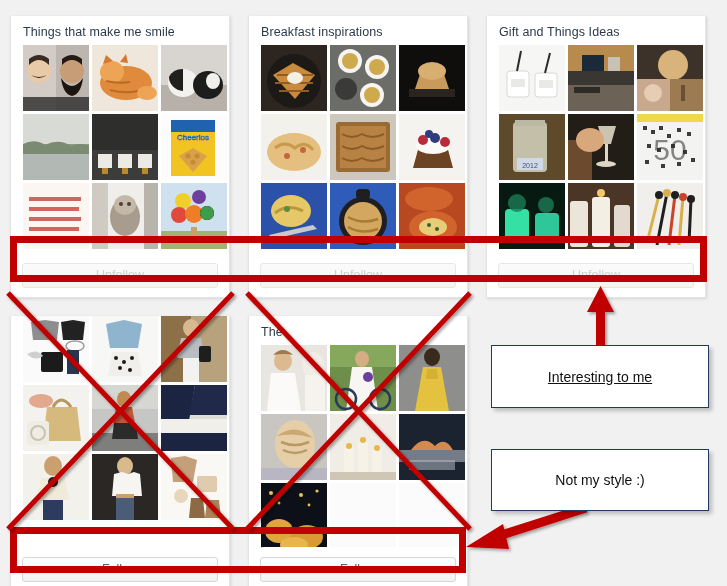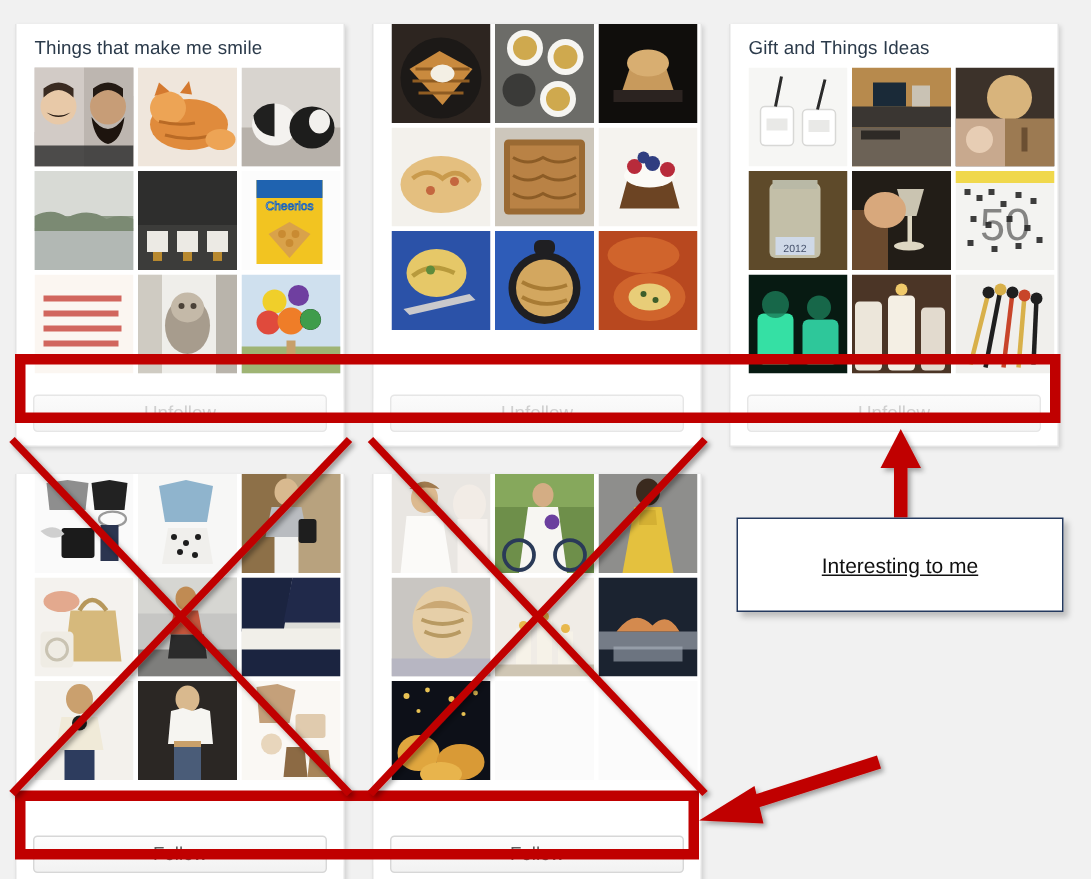--- a/index.html
+++ b/index.html
@@ -199,20 +199,21 @@
             <rect x="30" y="44" width="6" height="12" fill="#c7a06a"></rect>
           </svg>
         </div>
       </div>
       <div class="follow-bar">
         <div class="follow-btn unfollow">Unfollow</div>
       </div>
     </div>
 
     <div class="board-card" style="left:248px; top:0px; width:220px; height:282px;">
+      <div class="board-title">Breakfast inspirations</div>
       <div class="thumbs">
         <div class="thumb">
           <svg width="66" height="66" viewBox="0 0 66 66">
             <rect width="66" height="66" fill="#2d2520"></rect>
             <circle cx="33" cy="36" r="27" fill="#1c1917"></circle>
             <path d="M12 30 l20 -12 l22 12 l-20 24z" fill="#c98a3e"></path>
             <path d="M16 30 l36 0 M14 38 l38 0 M18 46 l30 0" stroke="#8f5c22" stroke-width="2"></path>
             <ellipse cx="34" cy="33" rx="8" ry="6" fill="#f3efe4"></ellipse>
           </svg>
         </div>
@@ -508,20 +509,21 @@
             <path d="M46 46 l12 0 l2 18 l-16 0z" fill="#a88458"></path>
           </svg>
         </div>
       </div>
       <div class="follow-bar">
         <div class="follow-btn">Follow</div>
       </div>
     </div>
 
     <div class="board-card" style="left:248px; top:300px; width:220px; height:276px;">
+      <div class="board-title">The</div>
       <div class="thumbs">
         <div class="thumb">
           <svg width="66" height="66" viewBox="0 0 66 66">
             <rect width="66" height="66" fill="#e9e6e2"></rect>
             <ellipse cx="22" cy="16" rx="9" ry="10" fill="#dcb98f"></ellipse>
             <path d="M12 10 q10 -10 20 0 q-8 -2 -20 0z" fill="#a07a4e"></path>
             <path d="M10 28 l24 0 l6 38 l-34 0z" fill="#fbfaf8"></path>
             <ellipse cx="52" cy="20" rx="11" ry="13" fill="#f2ece6"></ellipse>
             <rect x="44" y="30" width="20" height="36" fill="#f6f2ee"></rect>
           </svg>
@@ -628,14 +630,17 @@
     <g filter="url(#dropsh)">
       <line x1="586" y1="508" x2="492" y2="538" stroke="#c00000" stroke-width="9"></line>
       <polygon points="466,547 503,524 509,549" fill="#c00000"></polygon>
     </g>
   </svg>
 
   <div class="callout" style="left:491px; top:345px; width:218px; height:63px;text-decoration:underline;">
     <span>Interesting to me</span>
   </div>
 
+  <div class="callout" style="left:491px; top:449px; width:218px; height:62px;">
+    <span>Not my style :)</span>
+  </div>
 
 </div>
 
 </body></html>

